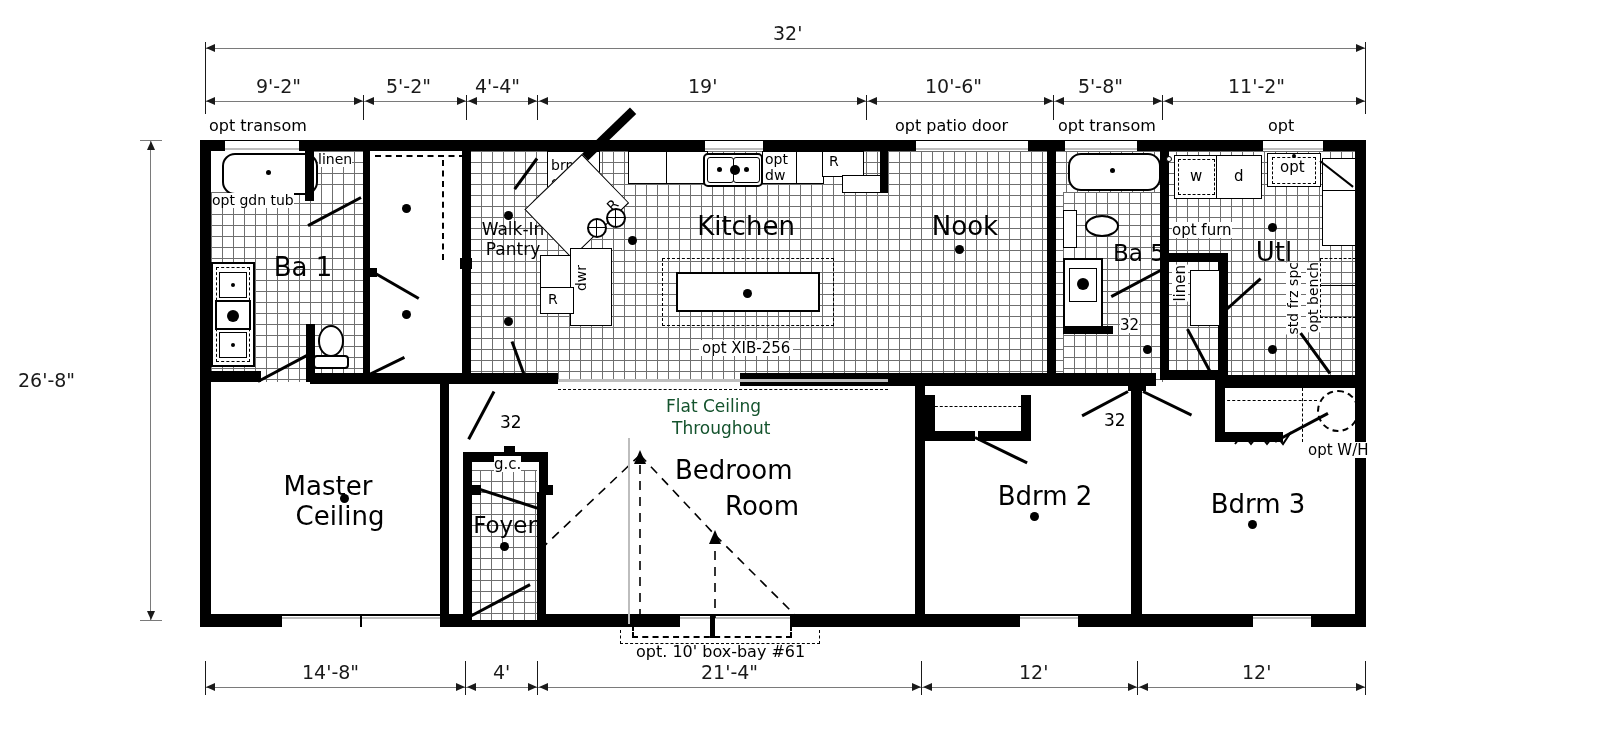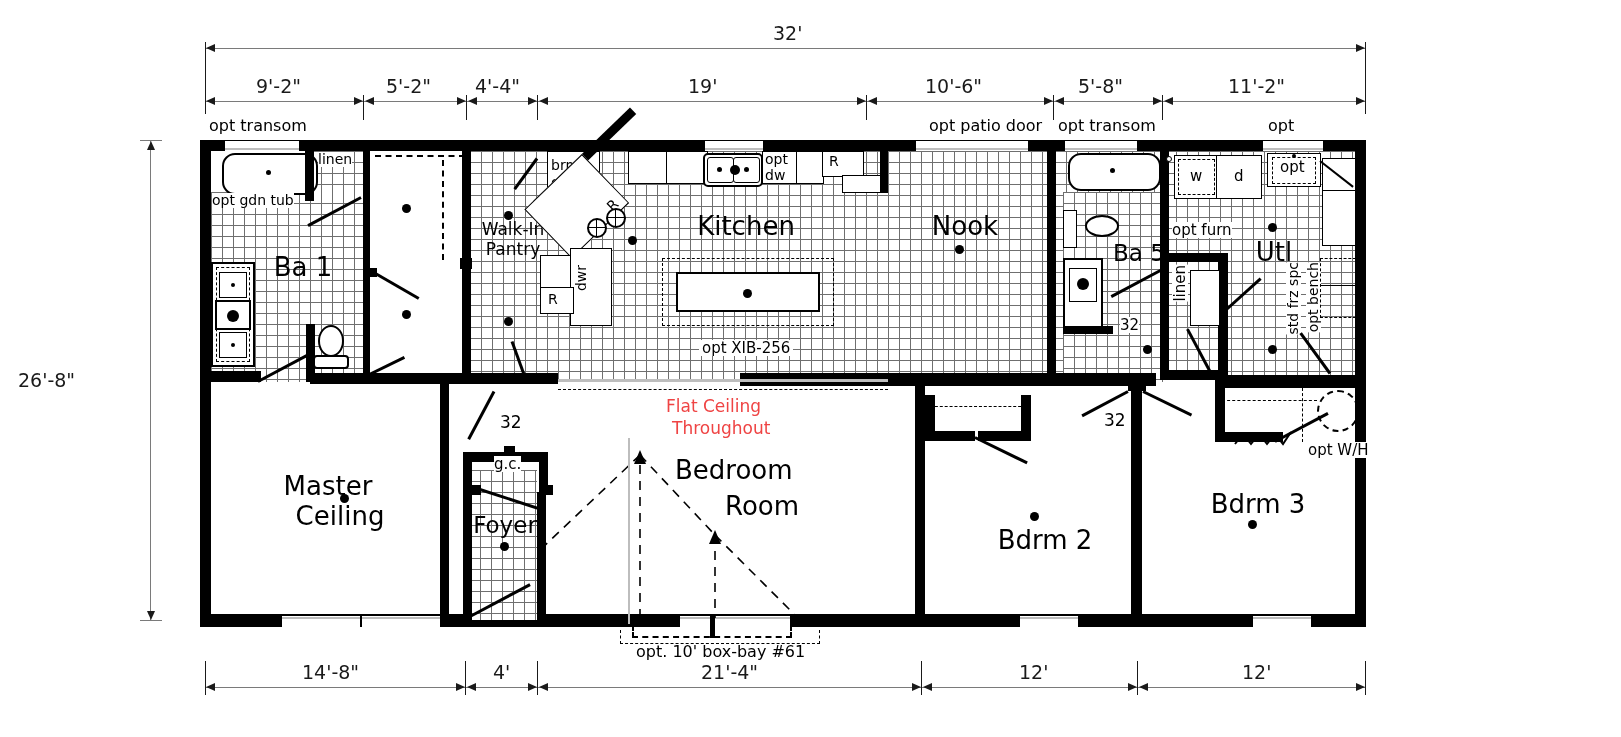--- a/index.html
+++ b/index.html
@@ -30,21 +30,21 @@
         background-color:#fff;}
 
   
   .room{position:absolute;text-align:center;white-space:nowrap;color:#000;
         font-family:"DejaVu Sans",sans-serif;}
   .room.big{font-size:26px;line-height:29px;}
   .room.mid{font-size:23px;line-height:26px;}
   .tiny{position:absolute;font-size:14px;line-height:15px;white-space:nowrap;color:#000;
         font-family:"DejaVu Sans",sans-serif;}
   .tiny2{position:absolute;font-size:15px;line-height:16px;white-space:nowrap;color:#000;}
-  .note{position:absolute;font-size:17px;line-height:20px;white-space:nowrap;color:#ef4444;text-align:center;}
+  .note{position:absolute;font-size:17px;line-height:20px;white-space:nowrap;color:#14532d;text-align:center;}
   .vert{writing-mode:vertical-rl;transform:rotate(180deg);}
   .ctrdot{position:absolute;width:9px;height:9px;border-radius:50%;background:#000;}
 
   
   .fixbox{position:absolute;border:2px solid #000;background:#fff;box-sizing:border-box;}
   .fixbox-thin{position:absolute;border:1px solid #000;background:#fff;box-sizing:border-box;}
   .dash{position:absolute;border:1px dashed #000;box-sizing:border-box;background:transparent;}
   .dash2{position:absolute;border:2px dashed #000;box-sizing:border-box;background:transparent;}
   .tub{position:absolute;border:2px solid #000;border-radius:13px;background:#fff;box-sizing:border-box;}
   .oval{position:absolute;border:2px solid #000;border-radius:50%;background:#fff;box-sizing:border-box;}
@@ -90,21 +90,21 @@
 
   <div class="dimtext" style="left:256px;top:77px;">9'-2"</div>
   <div class="dimtext" style="left:386px;top:77px;">5'-2"</div>
   <div class="dimtext" style="left:475px;top:77px;">4'-4"</div>
   <div class="dimtext" style="left:688px;top:77px;">19'</div>
   <div class="dimtext" style="left:925px;top:77px;">10'-6"</div>
   <div class="dimtext" style="left:1078px;top:77px;">5'-8"</div>
   <div class="dimtext" style="left:1228px;top:77px;">11'-2"</div>
 
   <div class="note" style="left:209px;top:116px;font-size:16px;color:#000;">opt transom</div>
-  <div class="note" style="left:895px;top:116px;font-size:16px;color:#000;margin-left:34px;">opt patio door</div>
+  <div class="note" style="left:895px;top:116px;font-size:16px;color:#000;">opt patio door</div>
   <div class="note" style="left:1058px;top:116px;font-size:16px;color:#000;">opt transom</div>
   <div class="note" style="left:1268px;top:116px;font-size:16px;color:#000;">opt</div>
 
   <div class="dimline" style="left:150px;top:140px;width:1px;height:480px;background:#7a7a7a;"></div>
   <div style="position:absolute;left:147px;top:141px;width:0;height:0;border-left:4px solid transparent;border-right:4px solid transparent;border-bottom:9px solid #1a1a1a;"></div>
   <div style="position:absolute;left:147px;top:611px;width:0;height:0;border-left:4px solid transparent;border-right:4px solid transparent;border-top:9px solid #1a1a1a;"></div>
   <div class="dimline" style="left:140px;top:140px;width:22px;height:1px;"></div>
   <div class="dimline" style="left:140px;top:620px;width:22px;height:1px;"></div>
   <div class="dimtext" style="left:18px;top:371px;">26'-8"</div>
 
@@ -392,21 +392,21 @@
 
   <div class="wall" style="left:915px;top:384px;width:10px;height:243px;"></div>
   <div class="wall" style="left:1131px;top:384px;width:11px;height:243px;"></div>
   <div class="wall" style="left:925px;top:395px;width:10px;height:46px;"></div>
   <div class="wall" style="left:1021px;top:395px;width:10px;height:46px;"></div>
   <div class="wall" style="left:925px;top:431px;width:50px;height:10px;"></div>
   <div class="wall" style="left:978px;top:431px;width:53px;height:10px;"></div>
   <div class="dash" style="left:930px;top:406px;width:96px;height:6px;border-bottom:none;border-left:none;border-right:none;"></div>
   <div class="door" style="left:975px;top:436px;width:58px;transform:rotate(26deg);"></div>
 
-  <div class="room big" style="left:995px;top:482px;width:100px;margin-top:44px;">Bdrm 2</div>
+  <div class="room big" style="left:995px;top:482px;width:100px;">Bdrm 2</div>
   <div class="ctrdot" style="left:1030px;top:512px;"></div>
 
   <div class="wall" style="left:1128px;top:378px;width:18px;height:13px;"></div>
   <div class="door" style="left:1128px;top:390px;width:52px;transform:rotate(152deg);"></div>
   <div class="door" style="left:1143px;top:390px;width:54px;transform:rotate(26deg);"></div>
   <div class="tiny2" style="left:1104px;top:412px;background:#fff;font-size:17px;">32</div>
 
   <div class="wall" style="left:1215px;top:388px;width:10px;height:54px;"></div>
   <div class="wall" style="left:1215px;top:432px;width:68px;height:10px;"></div>
   <div class="dash" style="left:1222px;top:400px;width:95px;height:6px;border-bottom:none;border-left:none;border-right:none;"></div>

